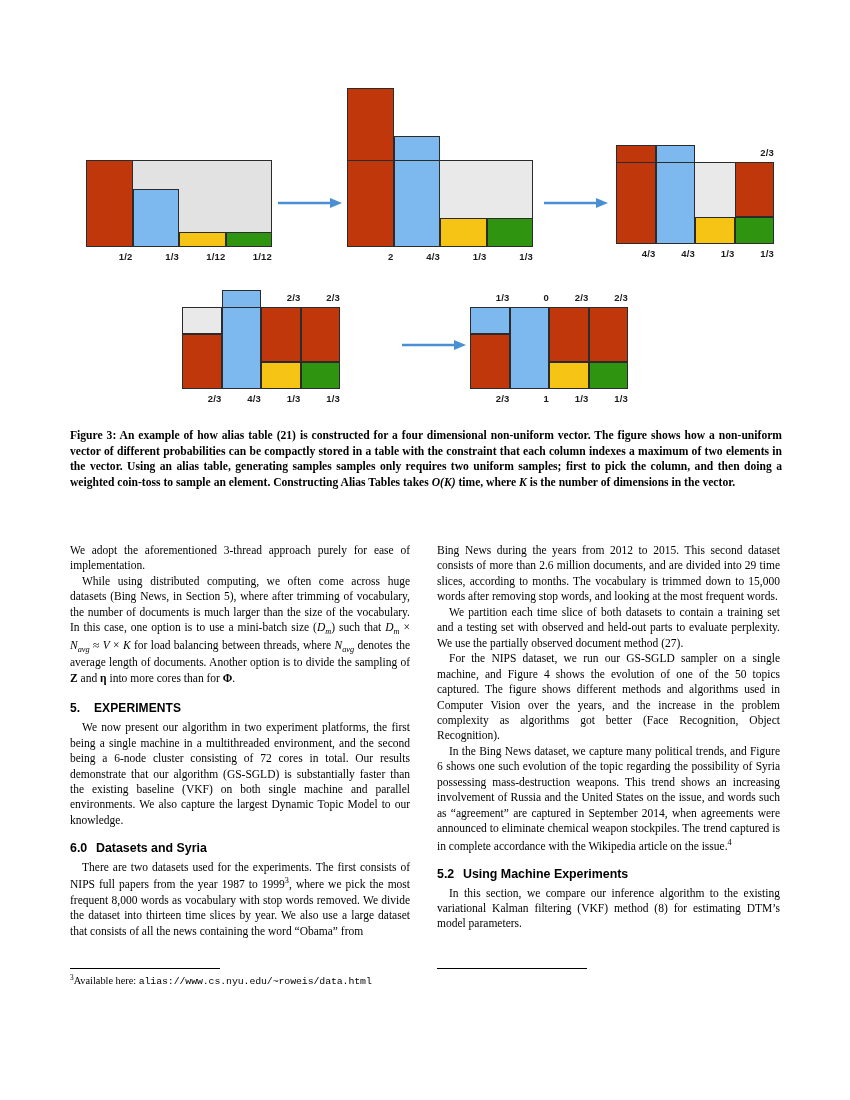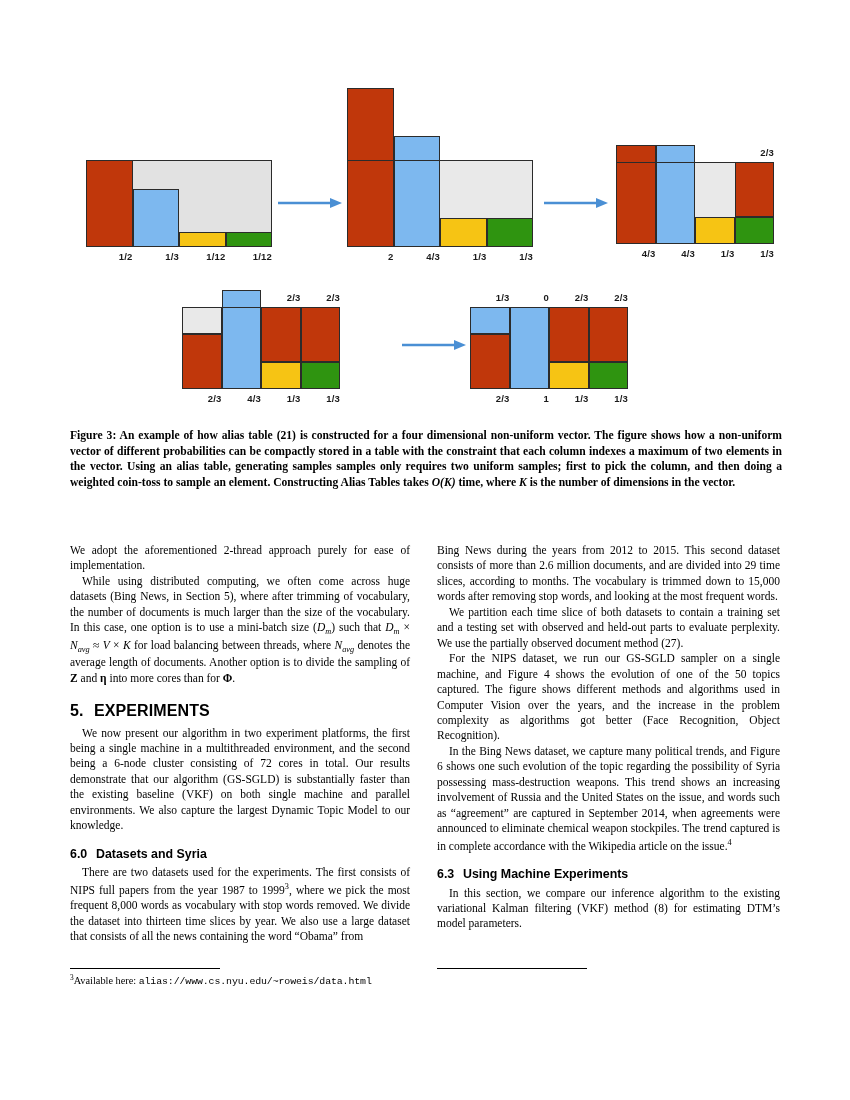--- a/index.html
+++ b/index.html
@@ -104,21 +104,21 @@
     color: #000;
   }
   .body-text p {
     margin: 0;
     text-indent: 12px;
   }
   .body-text p.noindent { text-indent: 0; }
 
   h2.sec {
     font-family: "Liberation Sans", "DejaVu Sans", sans-serif;
-    font-size: 16px;
+    font-size: 12px;
     font-weight: bold;
     margin: 14px 0 4px 0;
     letter-spacing: 0.1px;
   }
   h2.sec .num { display: inline-block; min-width: 24px; }
   h3.subsec {
     font-family: "Liberation Sans", "DejaVu Sans", sans-serif;
     font-size: 12.4px;
     font-weight: bold;
     margin: 12px 0 3px 0;
@@ -313,39 +313,39 @@
     </div>
 
   </div>
 
   <div class="caption">
     <span>Figure 3:</span><span> An example of how alias table (21) is constructed for a four dimensional non-uniform vector. The figure shows how a non-uniform vector of different probabilities can be compactly stored in a table with the constraint that each column indexes a maximum of two elements in the vector. Using an alias table, generating samples samples only requires two uniform samples; first to pick the column, and then doing a weighted coin-toss to sample an element. Constructing Alias Tables takes </span><span class="it">O</span><span class="it">(K)</span><span> time, where </span><span class="it">K</span><span> is the number of dimensions in the vector.</span>
   </div>
 
   <div class="col-left">
     <div class="body-text">
-      <p class="noindent">We adopt the aforementioned 2-thread approach purely for ease of implementation.</p>
+      <p class="noindent">We adopt the aforementioned 3-thread approach purely for ease of implementation.</p>
       <p><span>While using distributed computing, we often come across huge datasets (Bing News, in Section  5), where after trimming of vocabulary, the number of documents is much larger than the size of the vocabulary. In this case, one option is to use a mini-batch size (</span><span class="mathit">D</span><sub class="sm">m</sub><span>) such that </span><span class="mathit">D</span><sub class="sm">m</sub><span> × </span><span class="mathit">N</span><sub class="sm">avg</sub><span> ≈ </span><span class="mathit">V</span><span> × </span><span class="mathit">K</span><span> for load balancing between threads, where </span><span class="mathit">N</span><sub class="sm">avg</sub><span> denotes the average length of documents. Another option is to divide the sampling of </span><span class="mathbf">Z</span><span> and </span><span class="mathbf">η</span><span> into more cores than for </span><span class="mathbf">Φ</span><span>.</span></p>
 
       <h2 class="sec"><span class="num">5.</span><span>EXPERIMENTS</span></h2>
       <p>We now present our algorithm in two experiment platforms, the first being a single machine in a multithreaded environment, and the second being a 6-node cluster consisting of 72 cores in total. Our results demonstrate that our algorithm (GS-SGLD) is substantially faster than the existing baseline (VKF) on both single machine and parallel environments. We also capture the largest Dynamic Topic Model to our knowledge.</p>
 
       <h3 class="subsec"><span class="num">6.0</span><span>Datasets and Syria</span></h3>
       <p><span>There are two datasets used for the experiments. The first consists of NIPS full papers from the year 1987 to 1999</span><sup class="fn">3</sup><span>, where we pick the most frequent 8,000 words as vocabulary with stop words removed. We divide the dataset into thirteen time slices by year. We also use a large dataset that consists of all the news containing the word “Obama” from</span></p>
     </div>
   </div>
 
   <div class="col-right">
     <div class="body-text">
       <p class="noindent">Bing News during the years from 2012 to 2015. This second dataset consists of more than 2.6 million documents, and are divided into 29 time slices, according to months. The vocabulary is trimmed down to 15,000 words after removing stop words, and looking at the most frequent words.</p>
       <p>We partition each time slice of both datasets to contain a training set and a testing set with observed and held-out parts to evaluate perplexity. We use the partially observed document method (27).</p>
       <p>For the NIPS dataset, we run our GS-SGLD sampler on a single machine, and Figure 4 shows the evolution of one of the 50 topics captured. The figure shows different methods and algorithms used in Computer Vision over the years, and the increase in the problem complexity as algorithms got better (Face Recognition, Object Recognition).</p>
       <p><span>In the Bing News dataset, we capture many political trends, and Figure 6 shows one such evolution of the topic regarding the possibility of Syria possessing mass-destruction weapons. This trend shows an increasing involvement of Russia and the United States on the issue, and words such as “agreement” are captured in September 2014, when agreements were announced to eliminate chemical weapon stockpiles. The trend captured is in complete accordance with the Wikipedia article on the issue.</span><sup class="fn">4</sup></p>
 
-      <h3 class="subsec"><span class="num">6.3</span><span>Using Machine Experiments</span></h3>
+      <h3 class="subsec"><span class="num">5.2</span><span>Using Machine Experiments</span></h3>
       <p>In this section, we compare our inference algorithm to the existing variational Kalman filtering (VKF) method (8) for estimating DTM’s model parameters.</p>
     </div>
   </div>
 
   <div class="fn-left">
     <div class="fn-rule"></div>
     <div class="footnote"><sup class="fn">3</sup><span>Available here:  </span><span class="mono">alias://www.cs.nyu.edu/~roweis/data.html</span></div>
   </div>
 
   <div class="fn-right">

